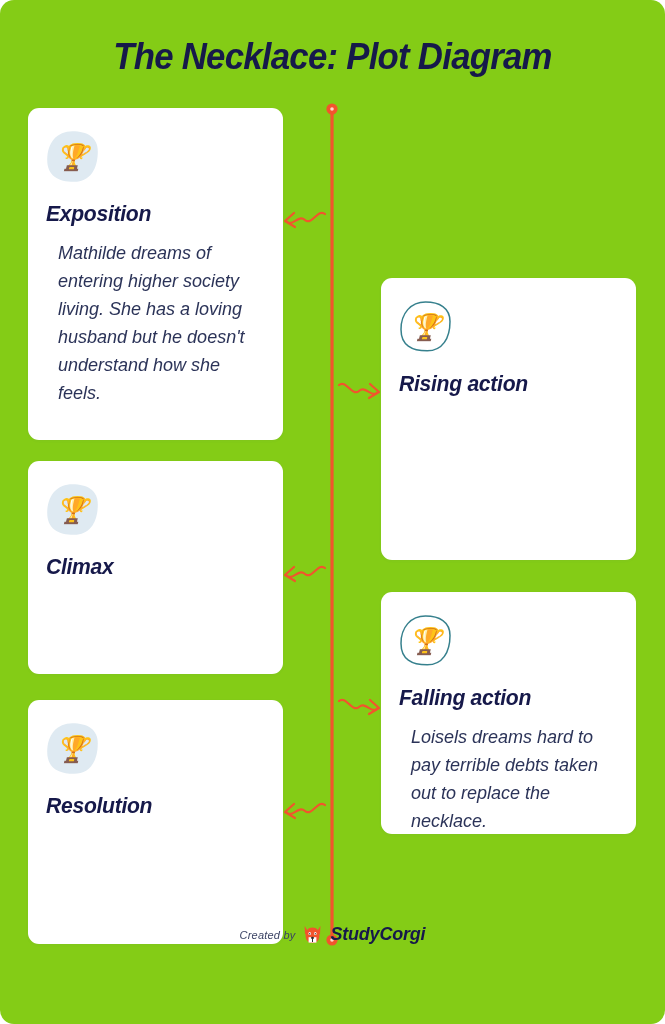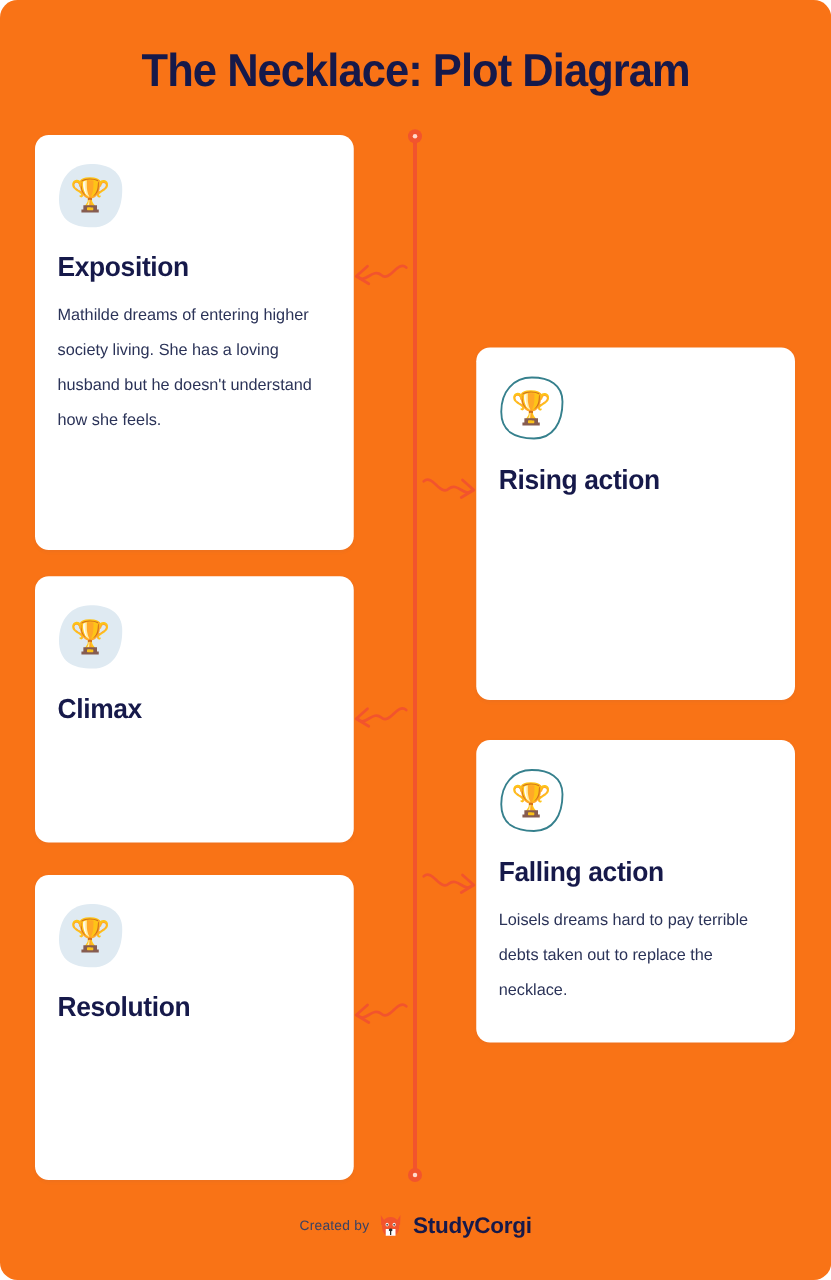--- a/index.html
+++ b/index.html
@@ -3,21 +3,21 @@
 <meta charset="utf-8">
 <style>
   html,body{margin:0;padding:0;}
   body{
     width:665px;height:1024px;overflow:hidden;
     background:#ffffff;
     font-family:"Liberation Sans", sans-serif;
   }
   #page{
     position:relative;width:665px;height:1024px;
-    background:#f97316;border-radius:14px;overflow:hidden;
+    background:#84cc16;border-radius:14px;overflow:hidden;font-style:italic;
   }
 
   
   #title{
     position:absolute;left:0;top:36px;width:665px;
     text-align:center;
     font-family:"Liberation Sans", sans-serif;
     font-size:37px;font-weight:700;letter-spacing:-0.8px;
     color:#16194a;
     transform:scaleX(0.94);
@@ -47,29 +47,29 @@
   }
 
   .card h2{
     margin:0 0 11px 0;
     font-family:"Liberation Sans", sans-serif;
     font-size:22px;font-weight:700;letter-spacing:-0.3px;
     color:#16194a;
     transform:scaleX(0.96);transform-origin:left center;
   }
   .card p{
-    margin:0;
+    margin:12px;
     font-family:"Liberation Sans", sans-serif;
-    font-size:13px;line-height:28px;font-weight:400;
+    font-size:18px;line-height:28px;font-weight:400;
     color:#2b3358;
   }
 
   
   #footer{
-    position:absolute;left:0;top:970px;width:665px;
+    position:absolute;left:0;top:924px;width:665px;
     display:flex;align-items:center;justify-content:center;gap:7px;
   }
   #footer .made{
     font-size:11px;font-weight:400;color:#3a4263;letter-spacing:0.2px;
   }
   #footer .brand{
     font-size:18px;font-weight:700;color:#16194a;letter-spacing:-0.2px;
   }
 </style>
 </head>

